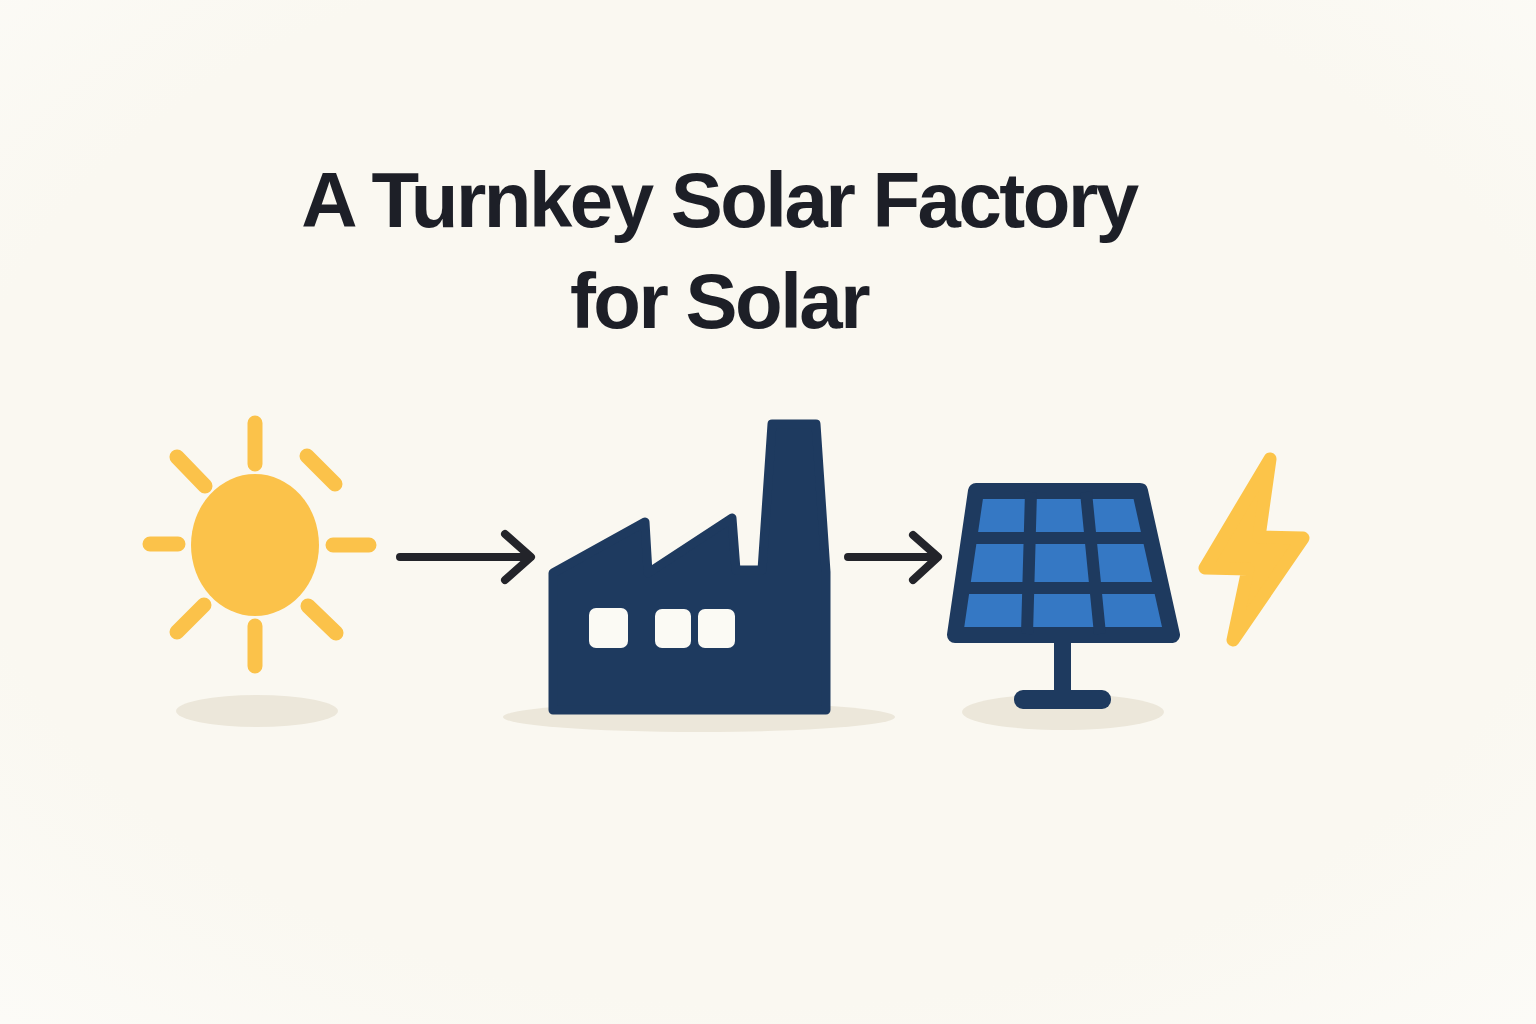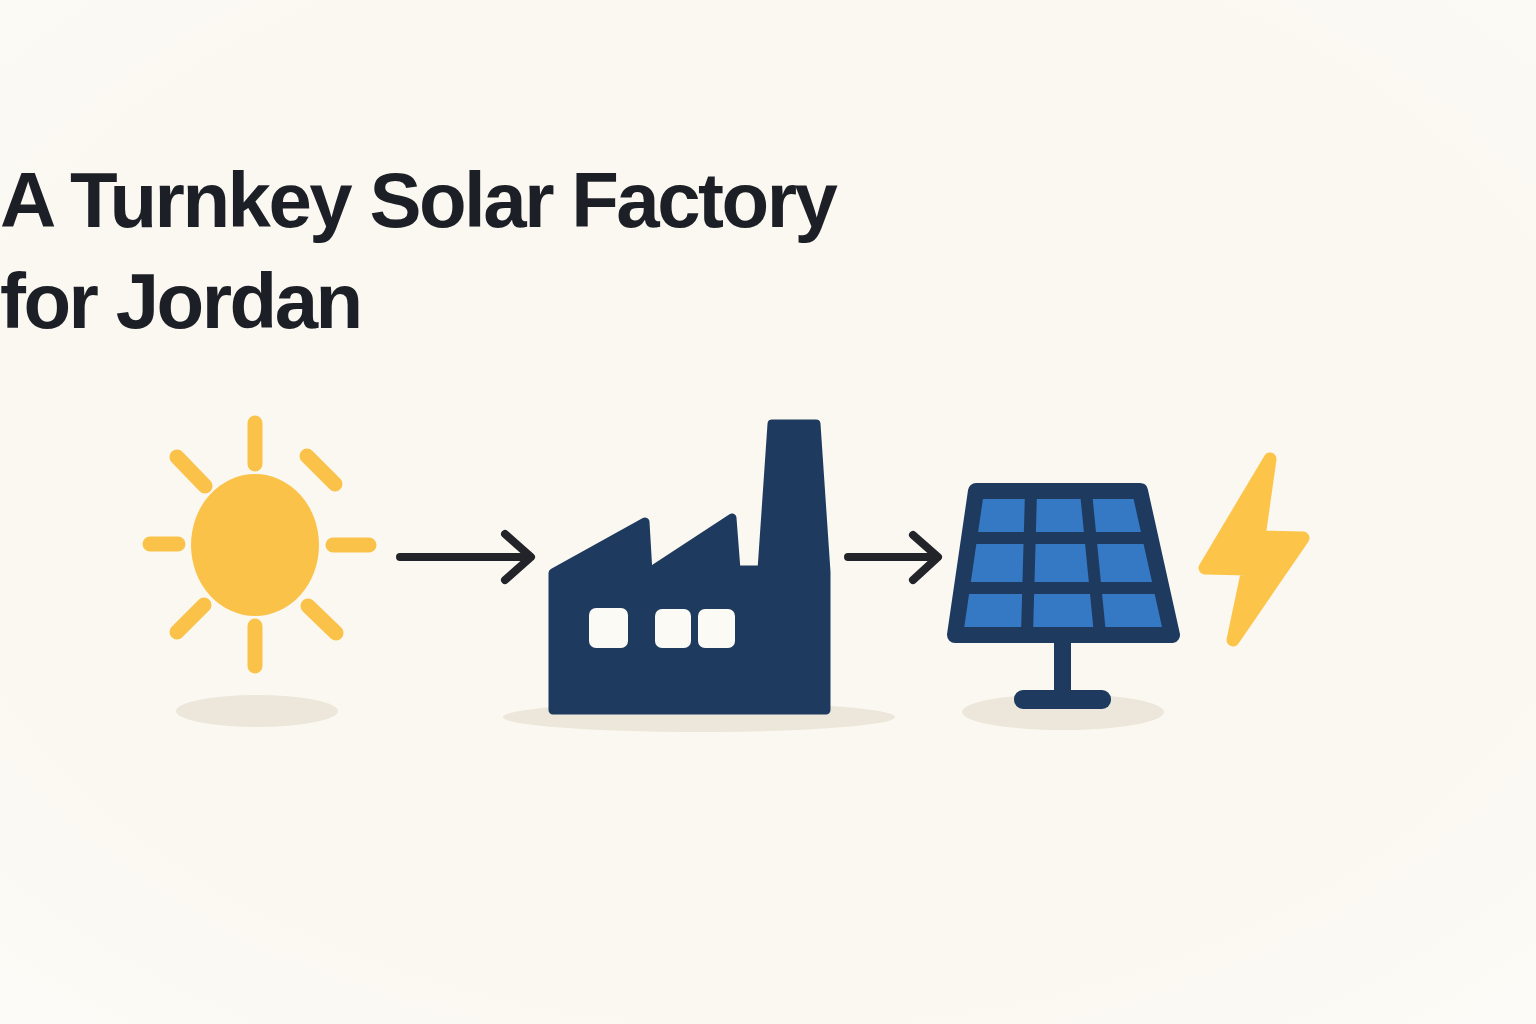--- a/index.html
+++ b/index.html
@@ -7,35 +7,36 @@
     width:1536px;height:1024px;overflow:hidden;
     font-family:"Liberation Sans",sans-serif;
     background:#FBF9F3;
   }
   .stage{
     position:relative;width:1536px;height:1024px;
     background:radial-gradient(ellipse 95% 95% at 50% 46%, #FAF8F1 55%, #FEFEFD 100%);
   }
   .title{
     position:absolute;top:150px;left:0;width:1410px;
-    margin:0;
+    margin:0;text-align:center;
     font-weight:700;font-size:78px;line-height:101px;letter-spacing:-2.5px;
     color:#1D1F27;
+    padding-left:14px;
   }
   .title span{display:block;}
   .diagram-svg{position:absolute;left:0;top:0;width:1536px;height:1024px;}
 </style>
 </head>
 <body>
 
 <div class="stage">
 
   <h1 class="title">
     <span>A Turnkey Solar Factory</span>
-    <span>for Jordan</span>
+    <span>for Solar</span>
   </h1>
 
   <svg class="diagram-svg" viewBox="0 0 1536 1024">
 
     <g>
       <ellipse cx="257" cy="711" rx="81" ry="16" fill="#ECE7DA"></ellipse>
       <path d="M255,423 L255,464 M255,626 L255,666 M150,544 L178,544 M333,545 L369,545 M177,457 L205,486 M307,456 L335,484 M177,632 L204,605 M308,606 L336,633" fill="none" stroke-width="15" stroke-linecap="round" stroke="#FBC24A"></path>
       <ellipse cx="255" cy="545" rx="64" ry="71" fill="#FBC24A"></ellipse>
     </g>
 

